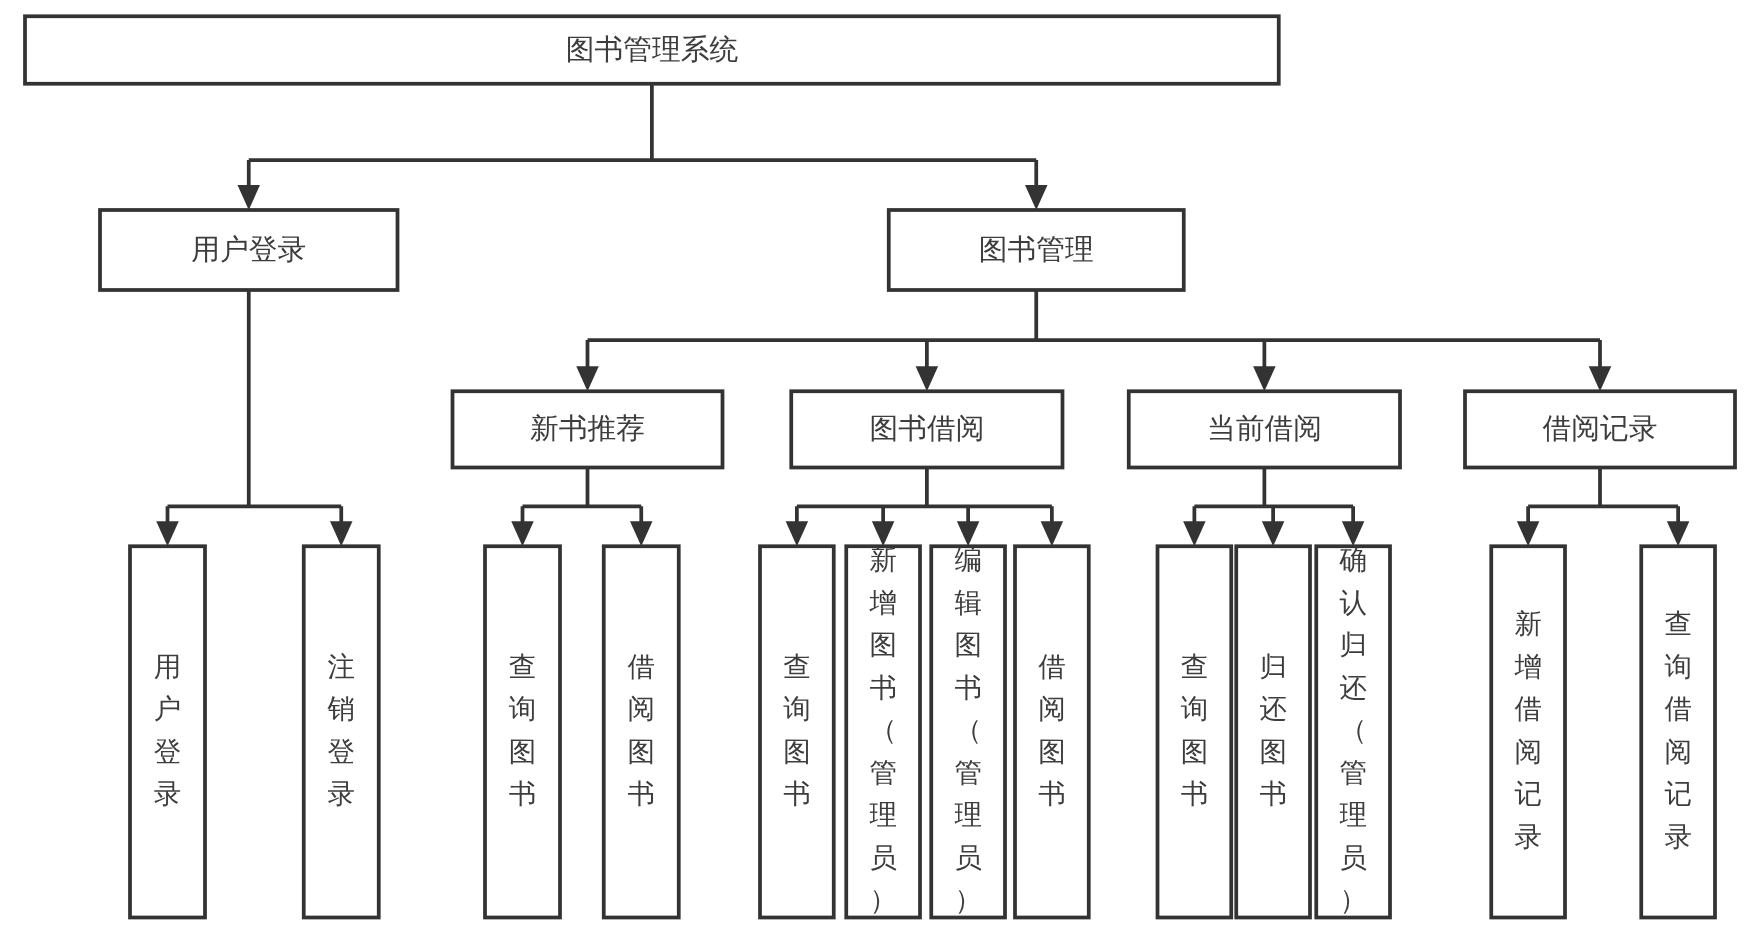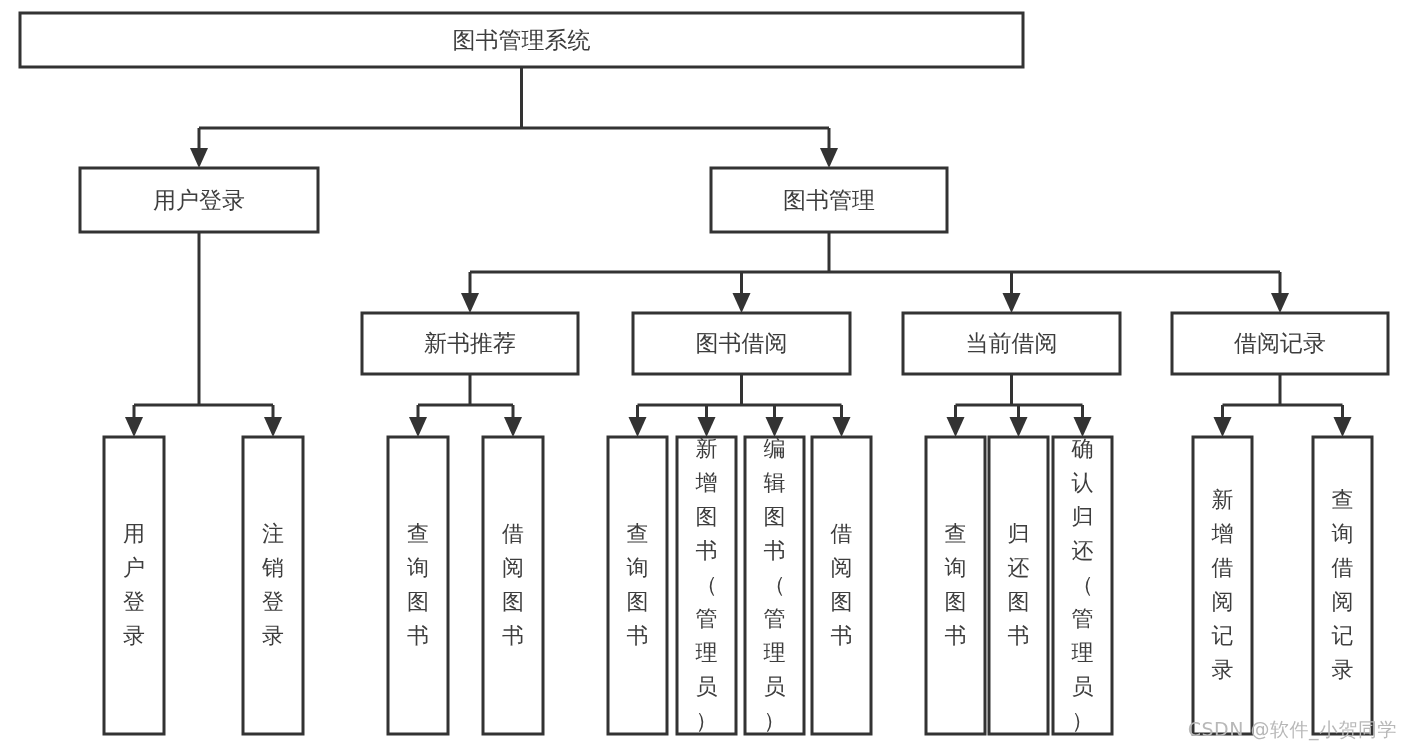--- a/index.html
+++ b/index.html
@@ -211,14 +211,13 @@
         <g>
           <rect x="1193" y="437" width="59" height="297" class="node-rect"></rect>
           <text x="1222.5" y="0" class="node-label vertical"><tspan x="1222.5" y="500.5">新</tspan><tspan x="1222.5" y="534.5">增</tspan><tspan x="1222.5" y="568.5">借</tspan><tspan x="1222.5" y="602.5">阅</tspan><tspan x="1222.5" y="636.5">记</tspan><tspan x="1222.5" y="670.5">录</tspan></text>
         </g>
         <g>
           <rect x="1313" y="437" width="59" height="297" class="node-rect"></rect>
           <text x="1342.5" y="0" class="node-label vertical"><tspan x="1342.5" y="500.5">查</tspan><tspan x="1342.5" y="534.5">询</tspan><tspan x="1342.5" y="568.5">借</tspan><tspan x="1342.5" y="602.5">阅</tspan><tspan x="1342.5" y="636.5">记</tspan><tspan x="1342.5" y="670.5">录</tspan></text>
         </g>
       </g>
   </svg>
-  <div class="watermark">CSDN @软件_小贺同学</div>
 </div>
 
 </body></html>

